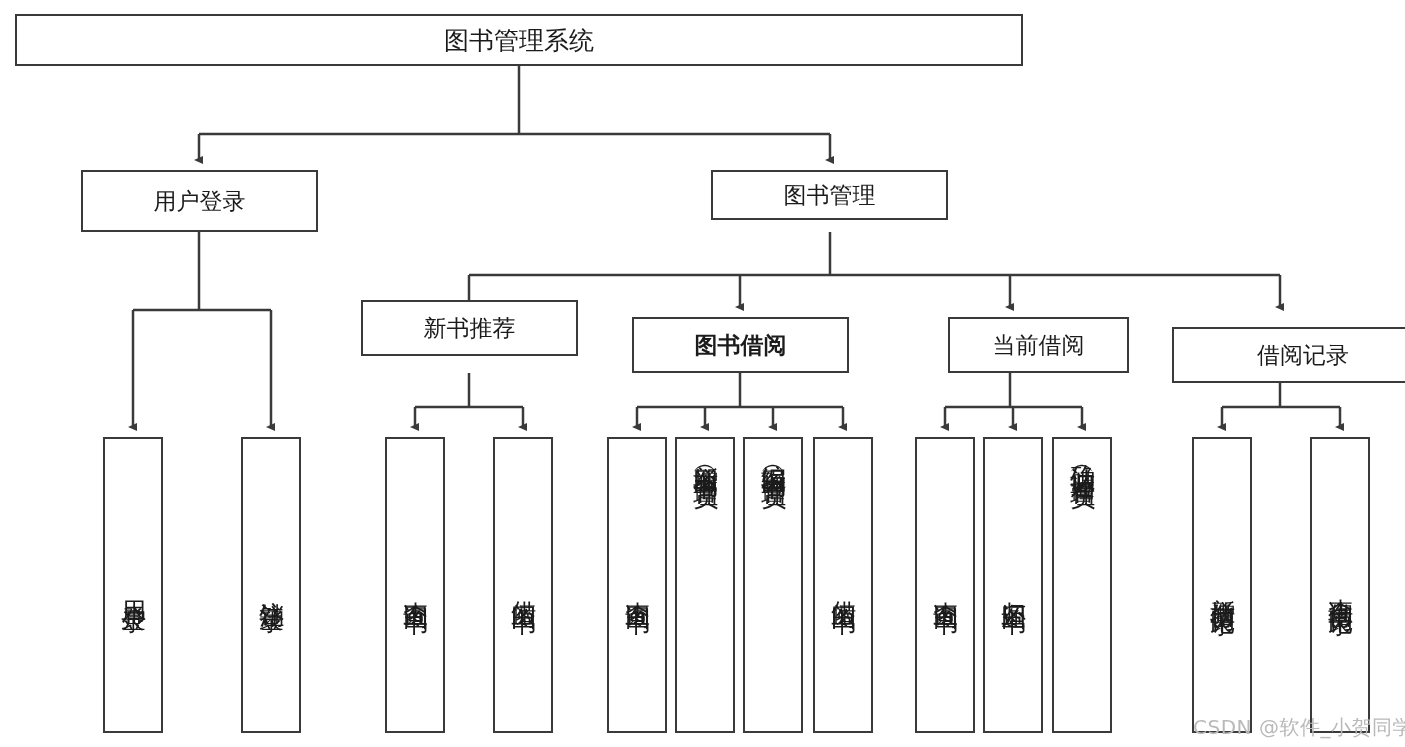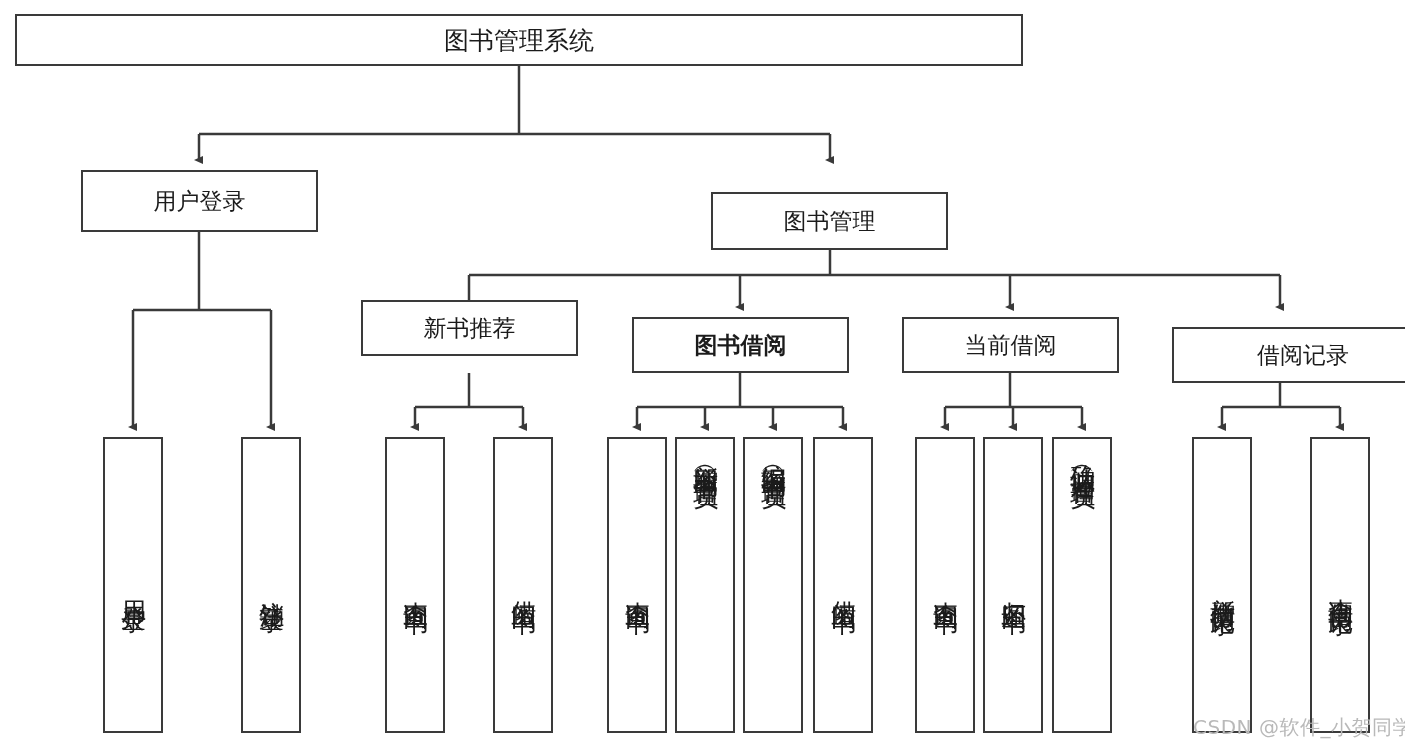--- a/index.html
+++ b/index.html
@@ -127,31 +127,31 @@
     </g>
   </svg>
 
   <div class="node node-root" style="left:15px; top:14px; width:1008px; height:52px;">
     <span class="label">图书管理系统</span>
   </div>
 
   <div class="node node-l2" style="left:81px; top:170px; width:237px; height:62px;">
     <span class="label">用户登录</span>
   </div>
-  <div class="node node-l2" style="left:711px; top:170px; width:237px; height:58px;margin-top:22px;">
+  <div class="node node-l2" style="left:711px; top:170px; width:237px; height:50px;">
     <span class="label">图书管理</span>
   </div>
 
   <div class="node node-l3" style="left:361px; top:300px; width:217px; height:56px;">
     <span class="label">新书推荐</span>
   </div>
   <div class="node node-l3" style="left:632px; top:317px; width:217px; height:56px;font-weight:bold;">
     <span class="label">图书借阅</span>
   </div>
-  <div class="node node-l3" style="left:902px; top:317px; width:217px; height:56px;">
+  <div class="node node-l3" style="left:948px; top:317px; width:181px; height:56px;">
     <span class="label">当前借阅</span>
   </div>
   <div class="node node-l3" style="left:1172px; top:327px; width:262px; height:56px;">
     <span class="label">借阅记录</span>
   </div>
 
   <div class="node node-leaf center-v" style="left:103px; top:437px; width:60px; height:296px;">
     <span class="label">用户登录</span>
   </div>
   <div class="node node-leaf center-v" style="left:241px; top:437px; width:60px; height:296px;">

